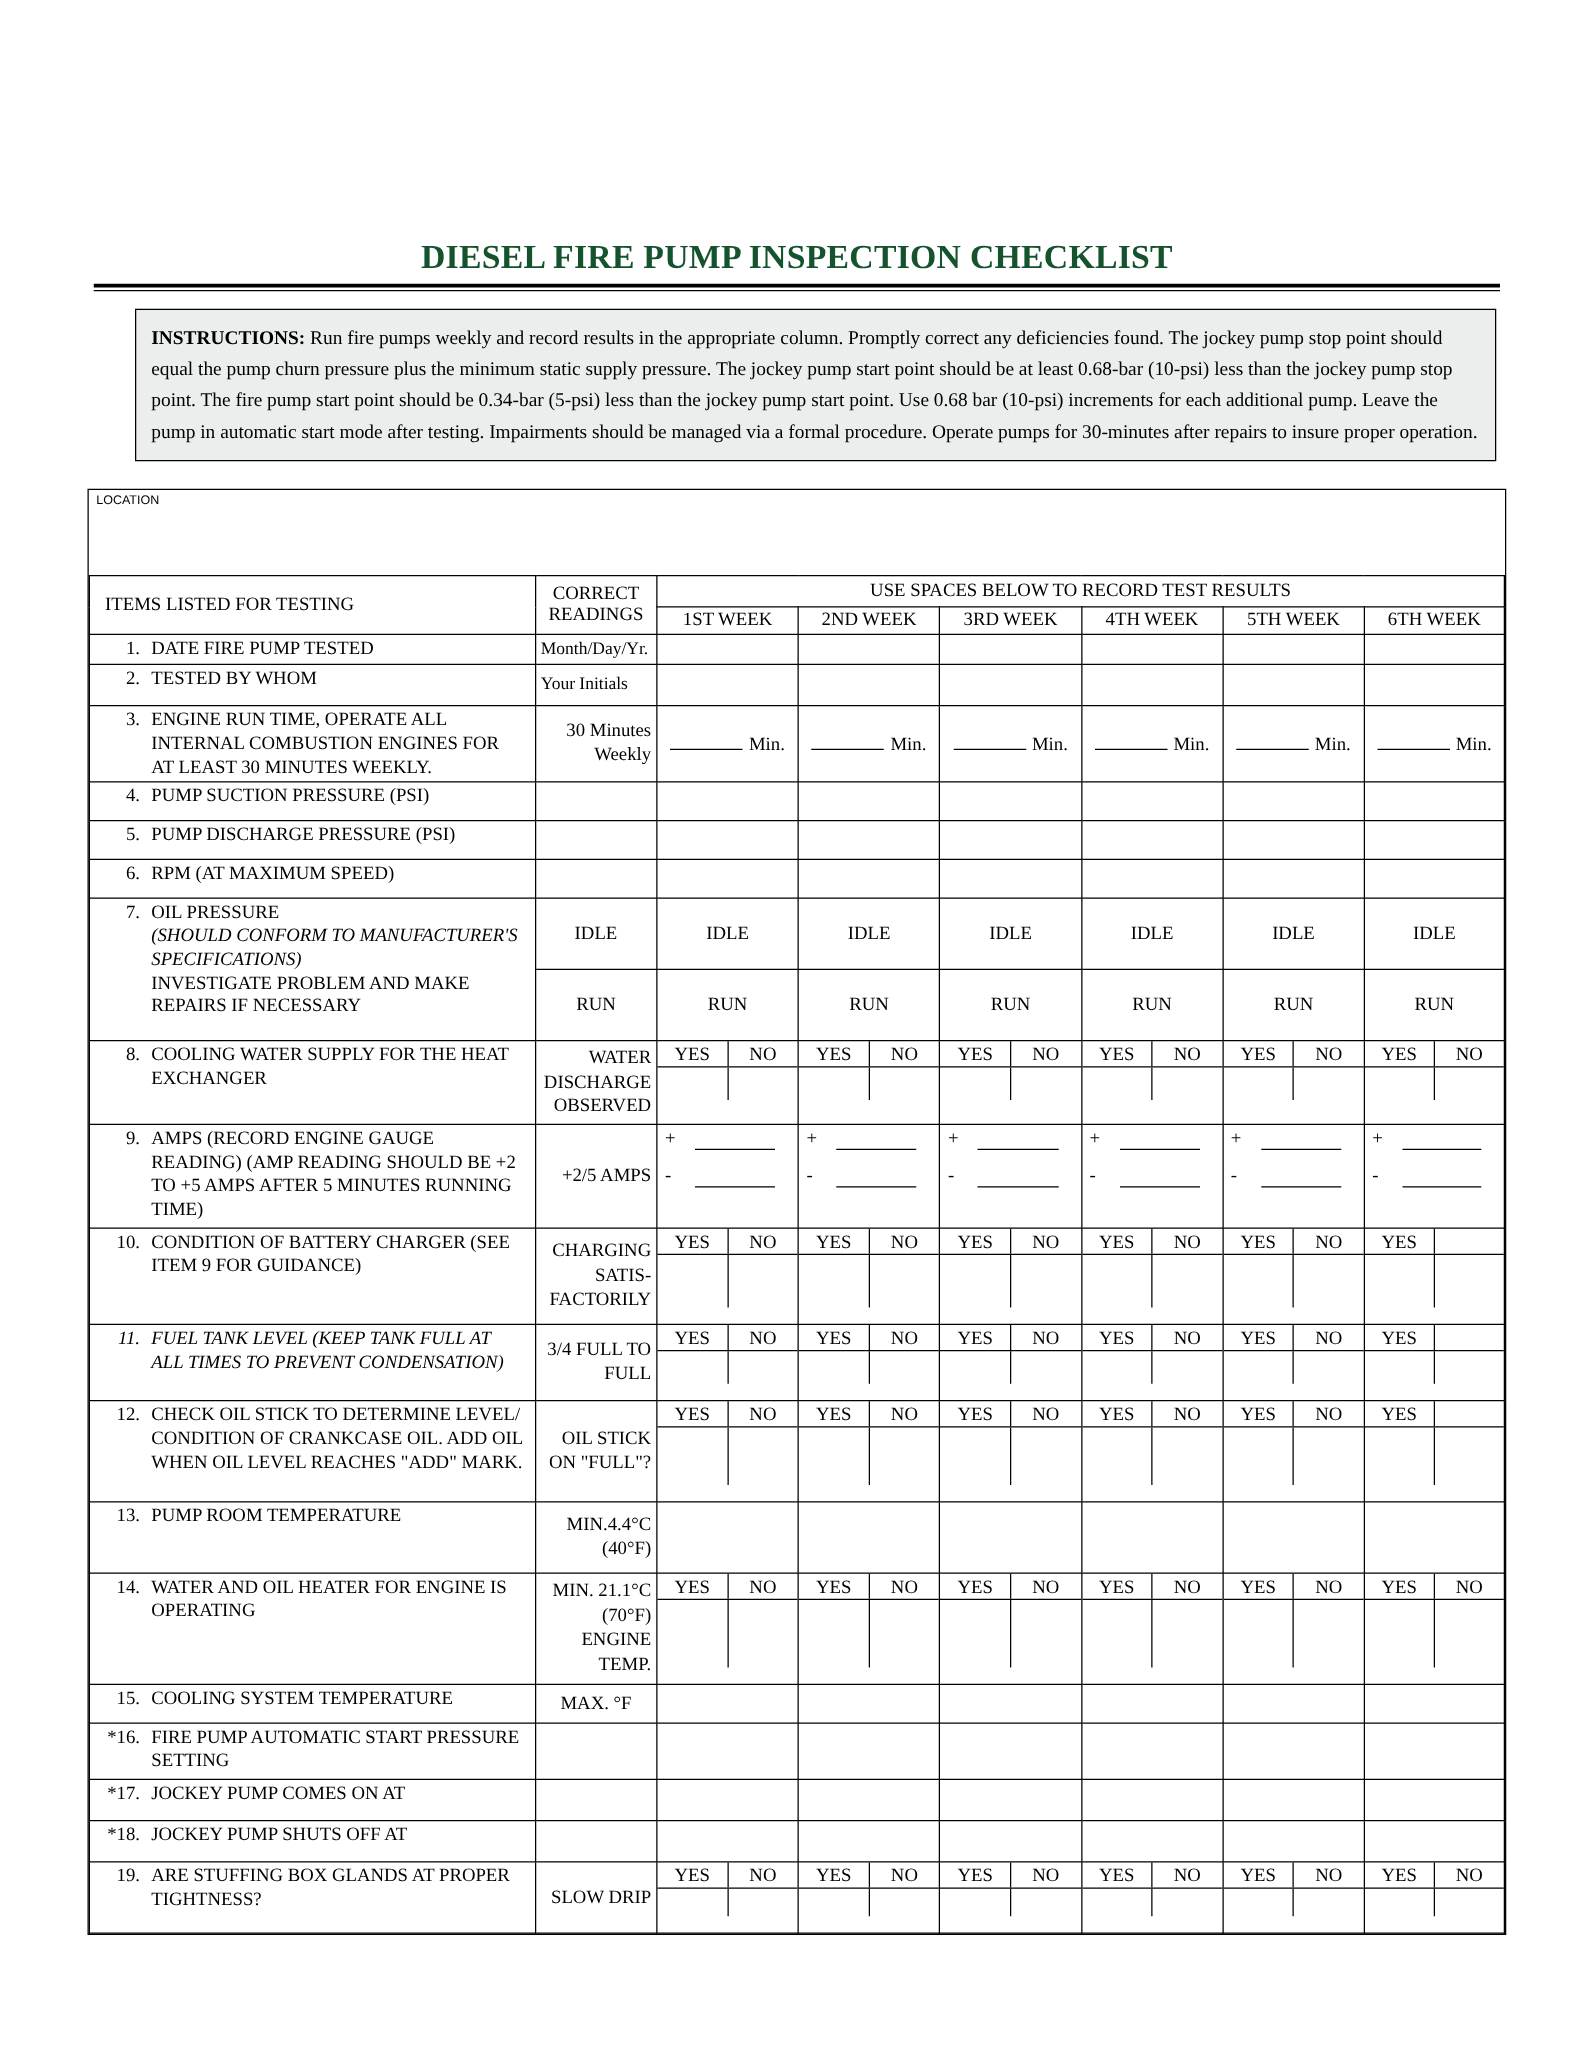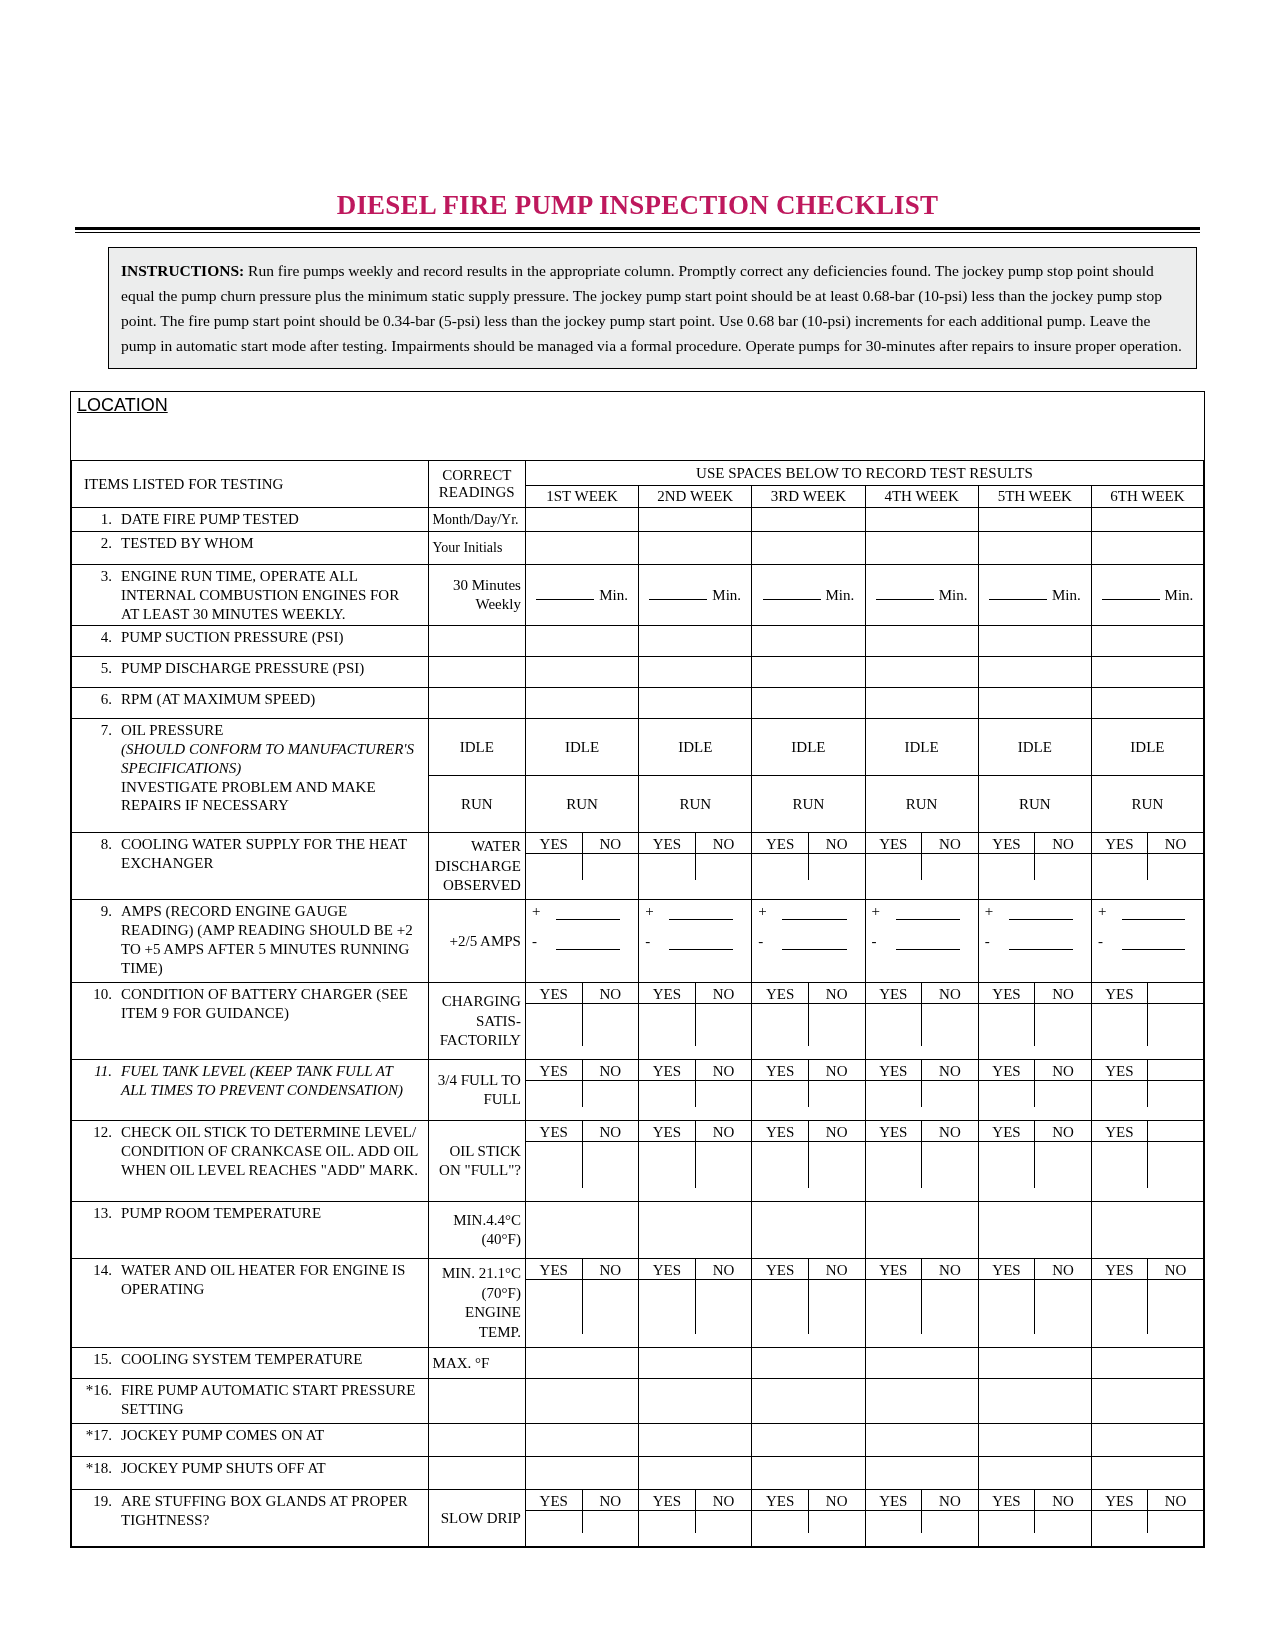--- a/index.html
+++ b/index.html
@@ -16,21 +16,21 @@
   }
   .page {
     position: relative;
     width: 1275px;
     height: 1651px;
     box-sizing: border-box;
     padding: 190px 70px 0 70px;
   }
   .doc-title {
     text-align: center;
-    color: #be185d;
+    color: #14532d;
     font-weight: bold;
     font-size: 27px;
     letter-spacing: 0.2px;
     font-family: "Liberation Serif", serif;
     margin: 0 0 6px 0;
   }
   .title-rule {
     border-top: 3px solid #000;
     border-bottom: 1px solid #000;
     height: 2px;
@@ -48,23 +48,22 @@
   .instructions b { font-weight: bold; }
 
   .main-wrap {
     margin-top: 22px;
     border: 1px solid #000;
   }
   .location-box {
     border-bottom: none;
     height: 62px;
     padding: 3px 6px;
-    font-size: 18px;
+    font-size: 10px;
     font-family: "Liberation Sans", sans-serif;
-    text-decoration: underline;
   }
   table.grid {
     border-collapse: collapse;
     width: 100%;
     table-layout: fixed;
   }
   table.grid td, table.grid th {
     border: 1px solid #000;
     vertical-align: top;
     padding: 2px 4px;
@@ -735,21 +734,21 @@
                 <div class="yn-cell yn-div"></div>
                 <div class="yn-cell"></div>
               </div>
         </td>
       </tr>
 
       <tr>
         <td class="item-cell" style="height:26px;">
           <span class="item-num">15.</span><span class="item-txt">COOLING SYSTEM TEMPERATURE</span>
         </td>
-        <td class="correct-cell" style="text-align:left;margin-top:26px;"><span>MAX. °F</span></td>
+        <td class="correct-cell" style="text-align:center;margin-top:26px;"><span>MAX. °F</span></td>
         <td></td>
         <td></td>
         <td></td>
         <td></td>
         <td></td>
         <td></td>
       </tr>
 
       <tr>
         <td class="item-cell" style="height:40px;">

